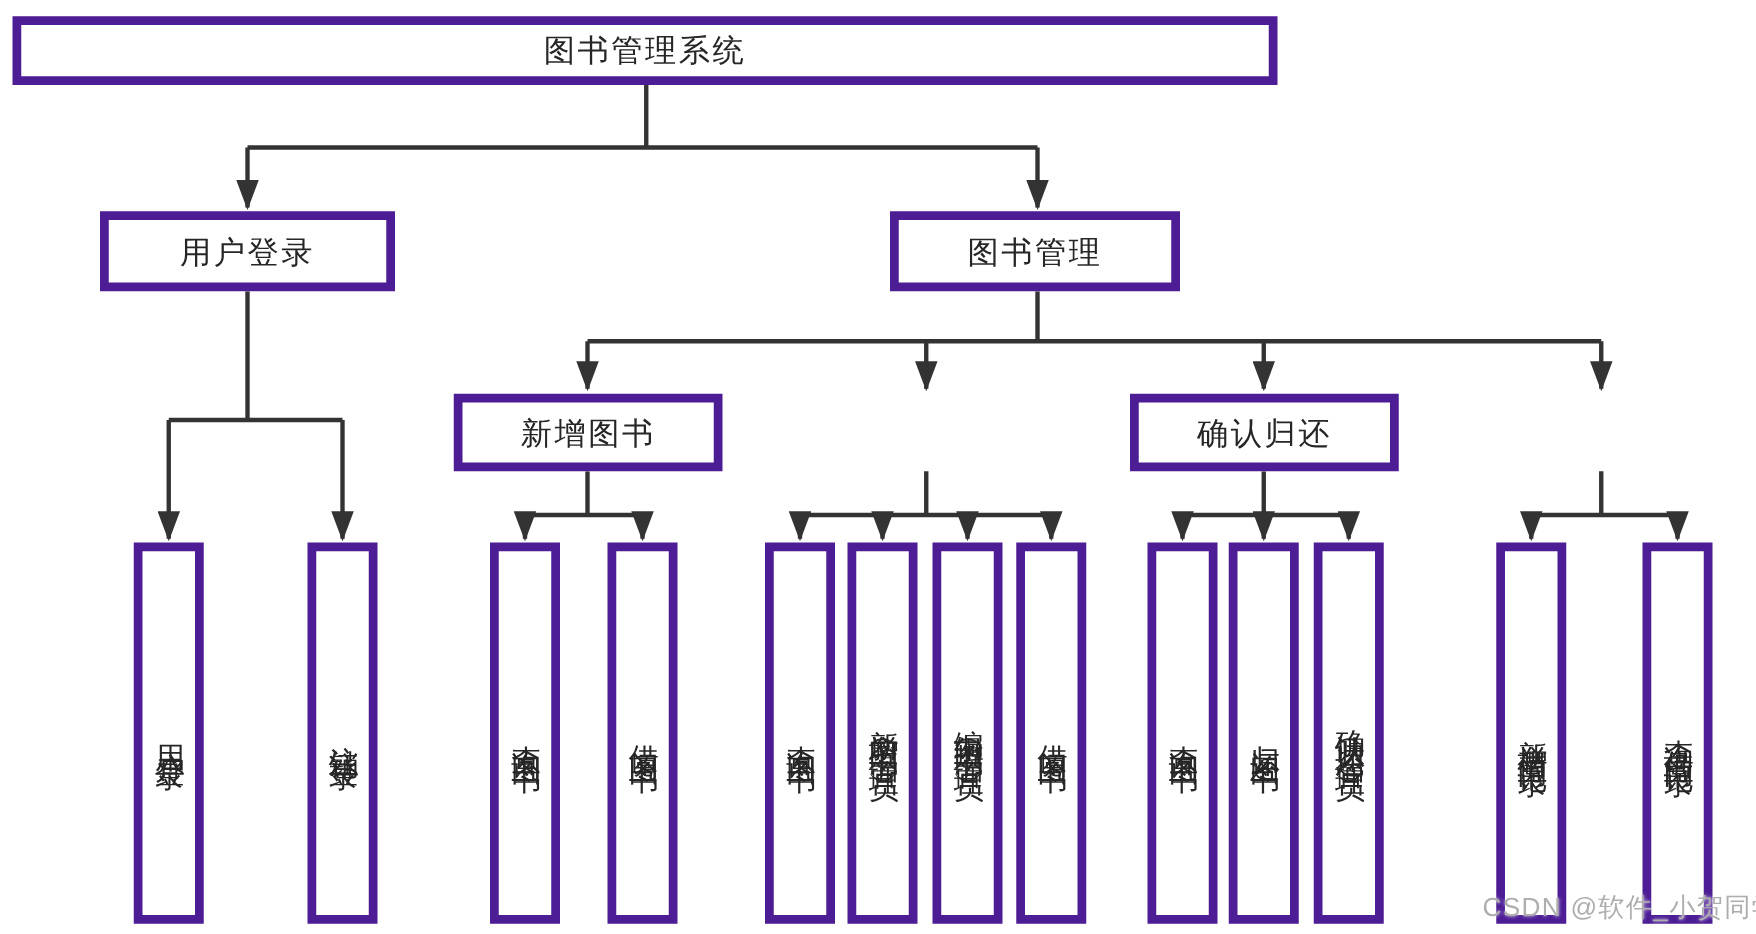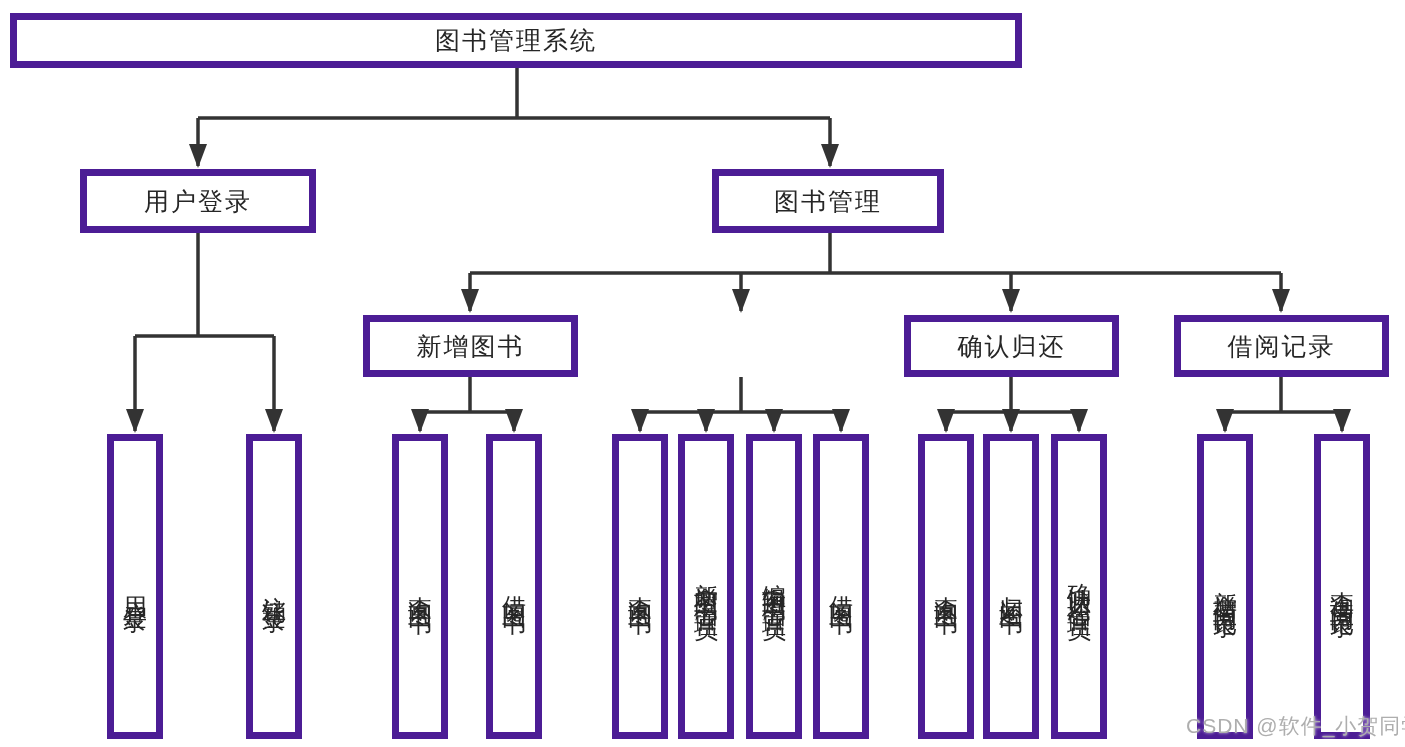--- a/index.html
+++ b/index.html
@@ -114,23 +114,20 @@
   <div class="node hbox" style="left:712px; top:169px; width:232px; height:64px;text-align:right;">
     <span class="lbl">图书管理</span>
   </div>
 
   <div class="node hbox" style="left:363px; top:315px; width:215px; height:62px;">
     <span class="lbl">新增图书</span>
   </div>
   <div class="node hbox" style="left:904px; top:315px; width:215px; height:62px;">
     <span class="lbl">确认归还</span>
   </div>
-  <div class="node hbox" style="left:1174px; top:315px; width:215px; height:62px;">
-    <span class="lbl">借阅记录</span>
-  </div>
 
   <div class="node vbox" style="left:107px;">
     <span class="lbl">用户登录</span>
   </div>
   <div class="node vbox" style="left:246px;">
     <span class="lbl">注销登录</span>
   </div>
 
   <div class="node vbox" style="left:392px;">
     <span class="lbl">查询图书</span>

